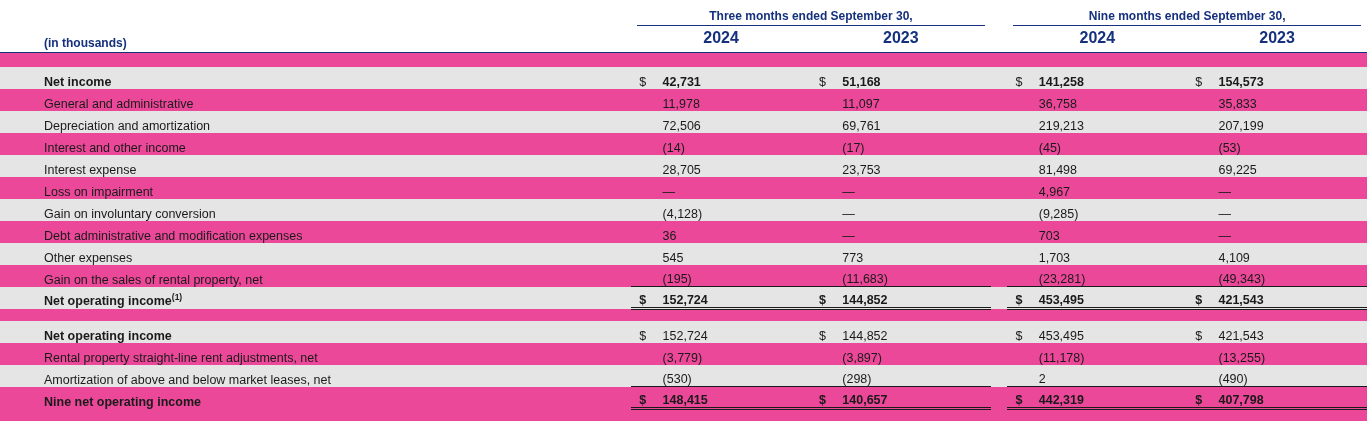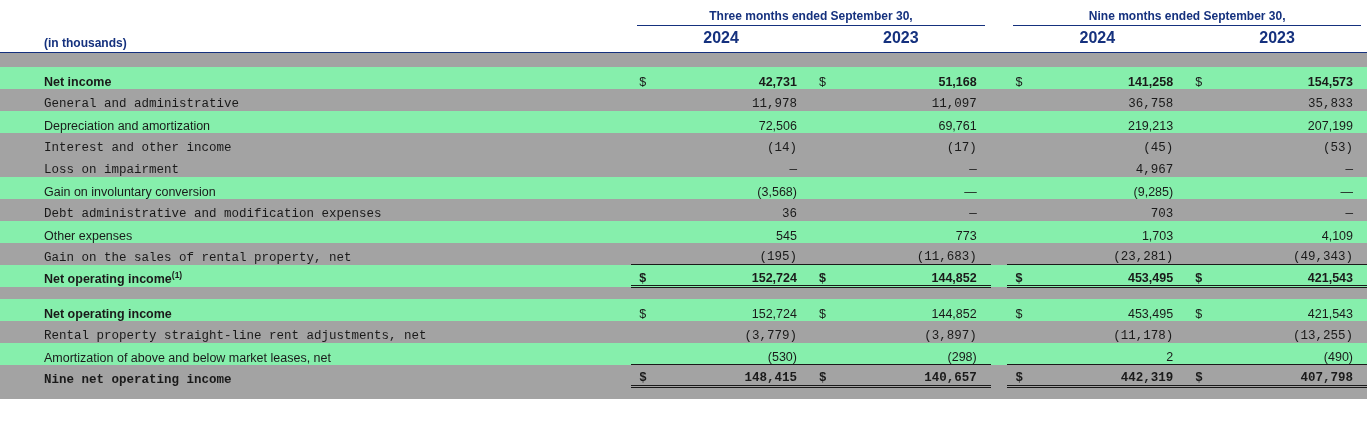--- a/index.html
+++ b/index.html
@@ -36,32 +36,32 @@
   td, th {
     padding: 0;
     margin: 0;
     vertical-align: bottom;
     font-weight: normal;
   }
   tr.row { height: 22px; }
   tr.spacer-row { height: 14px; }
   tr.spacer-row.small { height: 12px; }
 
-  .band { background: #a3a3a3; font-family: Liberation Mono, monospace; }
-  .white { background: #86efac; }
+  .band { background: #ec4899; }
+  .white { background: #e5e5e5; }
 
   td.label {
     padding-left: 44px;
     white-space: nowrap;
     font-size: 12.5px;
     color: #1a1a1a;
   }
   td.label.bold { font-weight: bold; }
   td.num {
-    text-align: right;
+    text-align: left;
     padding-right: 14px;
     white-space: nowrap;
     font-variant-numeric: tabular-nums;
   }
   td.num.bold { font-weight: bold; }
   td.cur {
     text-align: left;
     padding-left: 8px;
     white-space: nowrap;
   }
@@ -210,38 +210,50 @@
       <td class="num">(14)</td>
       <td class="cur"></td>
       <td class="num">(17)</td>
       <td></td>
       <td class="cur"></td>
       <td class="num">(45)</td>
       <td class="cur"></td>
       <td class="num">(53)</td>
     </tr>
 
+    <tr class="row white">
+      <td class="label">Interest expense</td>
+      <td class="cur"></td>
+      <td class="num">28,705</td>
+      <td class="cur"></td>
+      <td class="num">23,753</td>
+      <td></td>
+      <td class="cur"></td>
+      <td class="num">81,498</td>
+      <td class="cur"></td>
+      <td class="num">69,225</td>
+    </tr>
 
     <tr class="row band">
       <td class="label">Loss on impairment</td>
       <td class="cur"></td>
       <td class="num">—</td>
       <td class="cur"></td>
       <td class="num">—</td>
       <td></td>
       <td class="cur"></td>
       <td class="num">4,967</td>
       <td class="cur"></td>
       <td class="num">—</td>
     </tr>
 
     <tr class="row white">
       <td class="label">Gain on involuntary conversion</td>
       <td class="cur"></td>
-      <td class="num">(3,568)</td>
+      <td class="num">(4,128)</td>
       <td class="cur"></td>
       <td class="num">—</td>
       <td></td>
       <td class="cur"></td>
       <td class="num">(9,285)</td>
       <td class="cur"></td>
       <td class="num">—</td>
     </tr>
 
     <tr class="row band">

